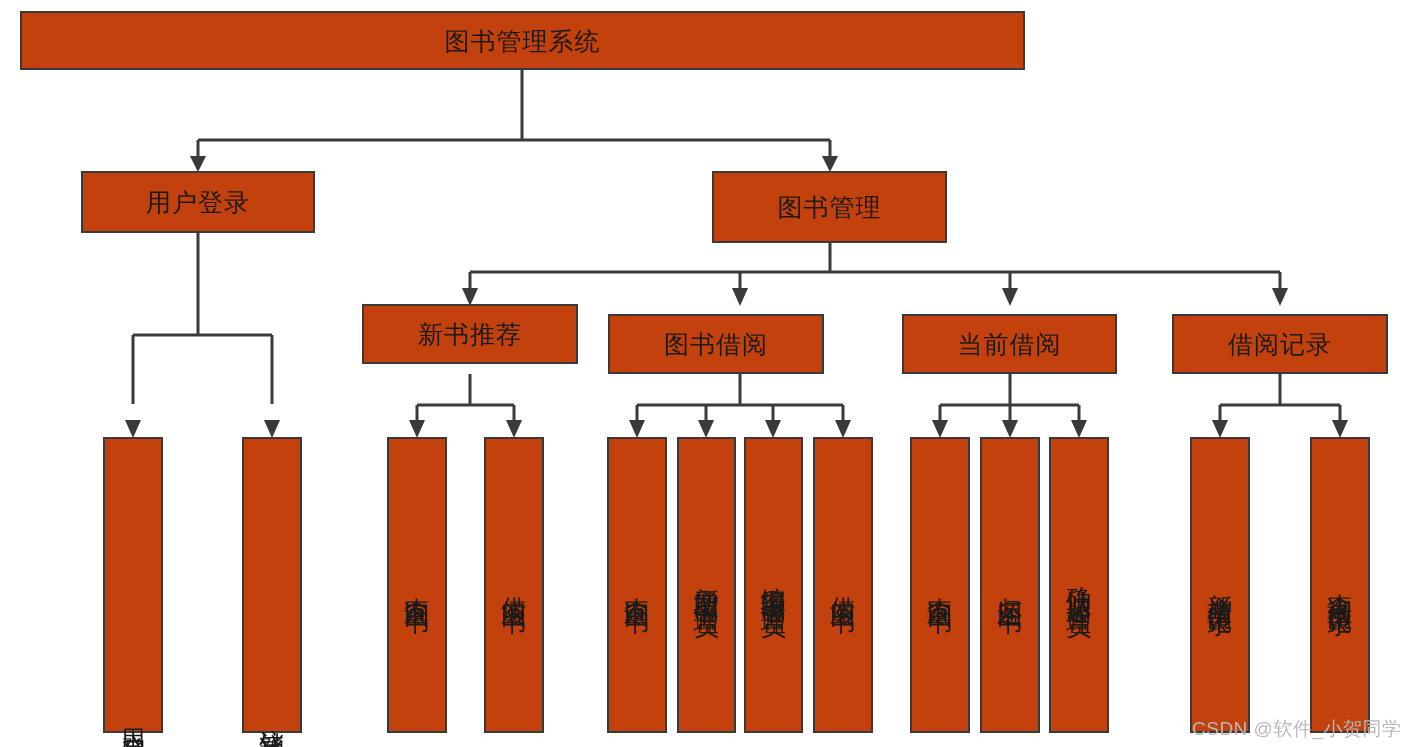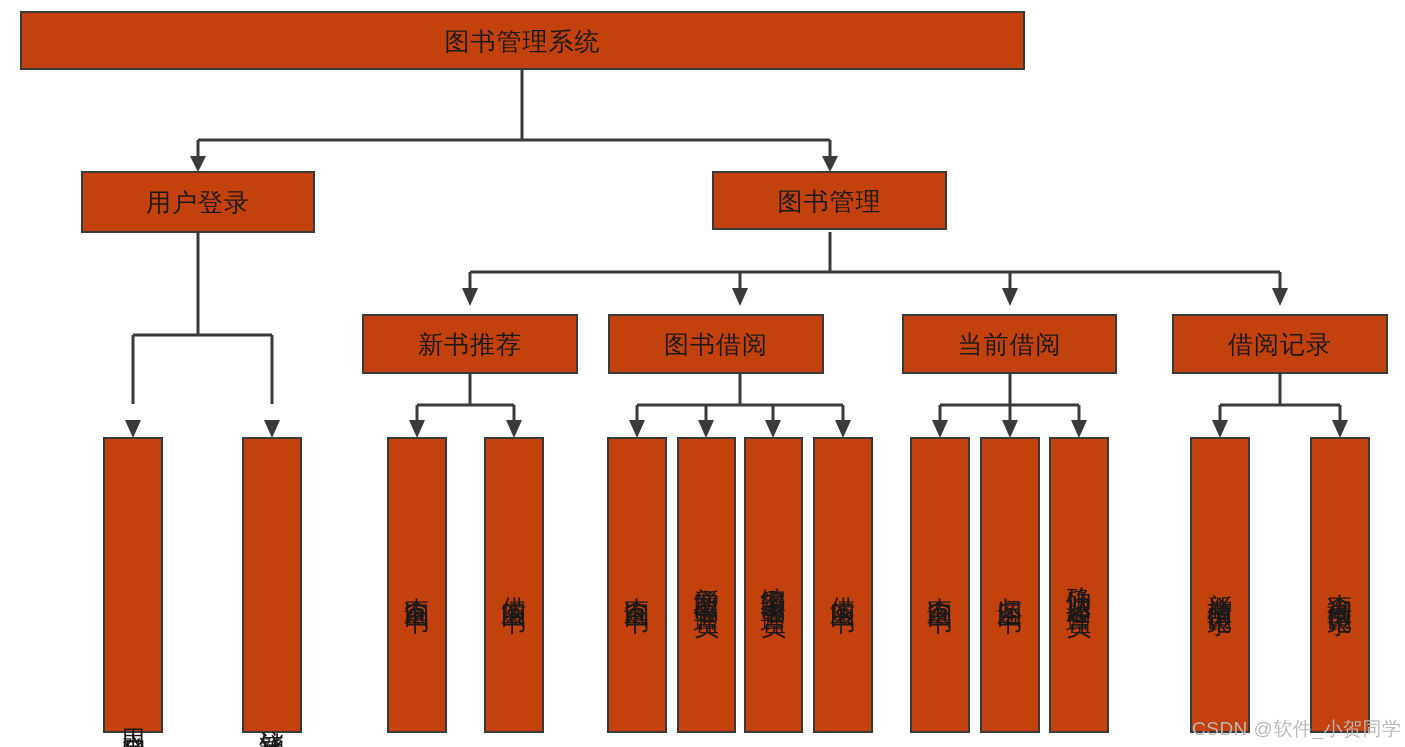--- a/index.html
+++ b/index.html
@@ -132,23 +132,23 @@
       <polygon points="1002,420 1018,420 1010,438"></polygon>
       <polygon points="1071,420 1087,420 1079,438"></polygon>
       <polygon points="1212,420 1228,420 1220,438"></polygon>
       <polygon points="1332,420 1348,420 1340,438"></polygon>
     </g>
   </svg>
 
   <div class="node horiz" style="left:20px; top:11px; width:1005px; height:59px;">图书管理系统</div>
 
   <div class="node horiz" style="left:81px; top:171px; width:234px; height:62px;">用户登录</div>
-  <div class="node horiz" style="left:712px; top:171px; width:235px; height:59px;">图书管理</div>
+  <div class="node horiz" style="left:712px; top:171px; width:235px; height:72px;">图书管理</div>
 
-  <div class="node horiz" style="left:362px; top:314px; width:216px; height:60px;text-align:center;">新书推荐</div>
+  <div class="node horiz" style="left:362px; top:304px; width:216px; height:60px;text-align:center;">新书推荐</div>
   <div class="node horiz" style="left:608px; top:314px; width:216px; height:60px;">图书借阅</div>
   <div class="node horiz" style="left:902px; top:314px; width:215px; height:60px;">当前借阅</div>
   <div class="node horiz" style="left:1172px; top:314px; width:216px; height:60px;">借阅记录</div>
 
   <div class="node vert bottom-align" style="left:103px; top:437px; width:60px; height:296px;">用户登录</div>
   <div class="node vert bottom-align" style="left:242px; top:437px; width:60px; height:296px;">注销登录</div>
 
   <div class="node vert" style="left:387px; top:437px; width:60px; height:296px;">查询图书</div>
   <div class="node vert" style="left:484px; top:437px; width:60px; height:296px;">借阅图书</div>
 

